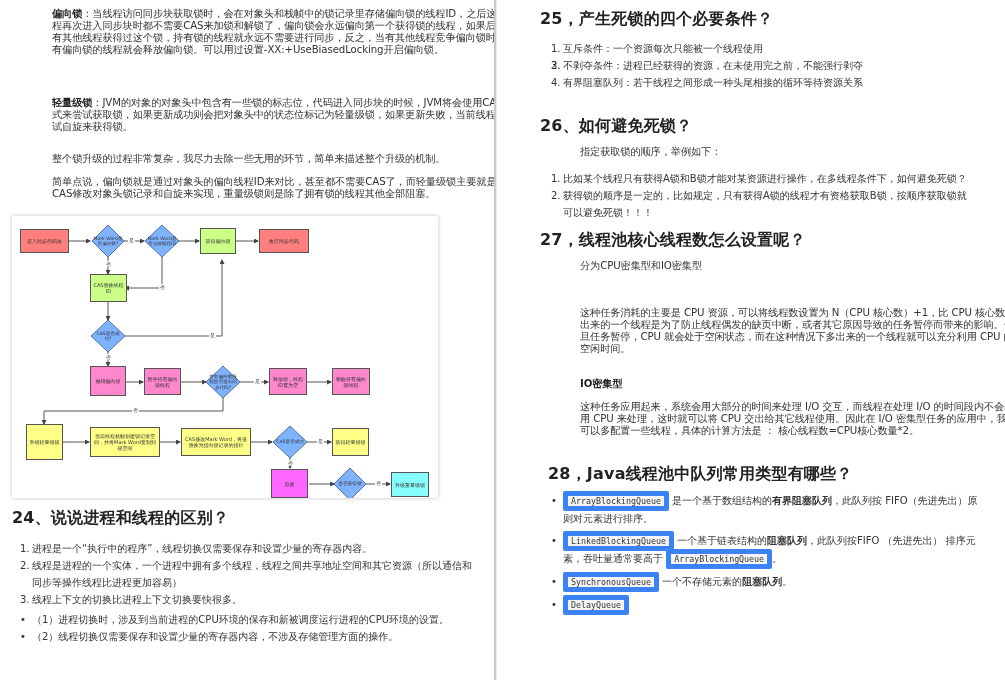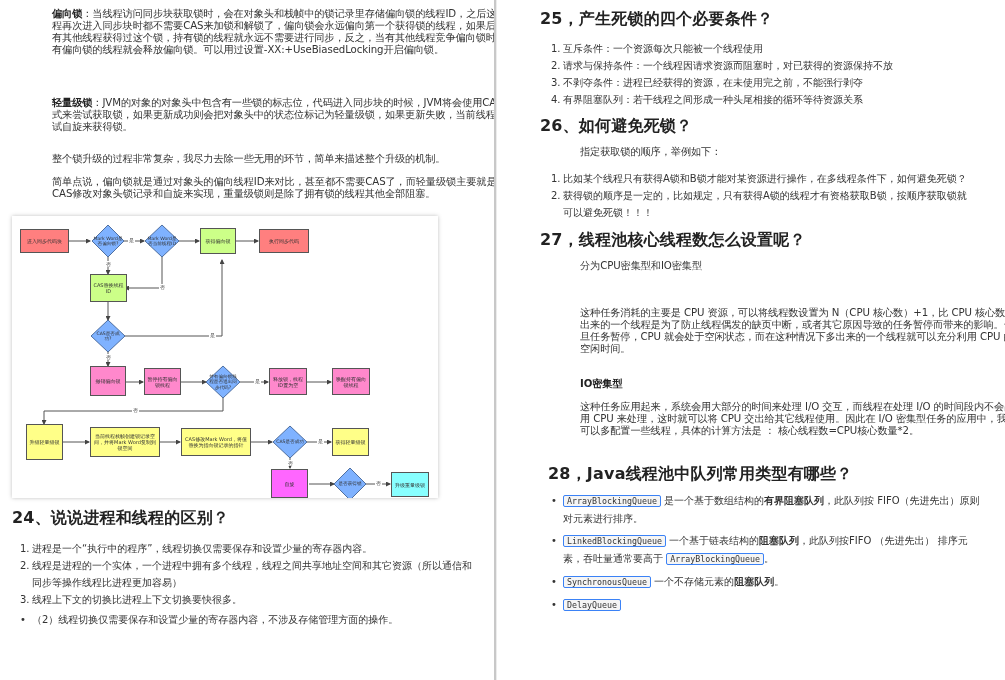--- a/index.html
+++ b/index.html
@@ -15,21 +15,21 @@
   .para b { color: #222; font-weight: bold; }
 
   h2 { position: absolute; font-size: 16px; font-weight: bold; color: #222; letter-spacing: 0.2px; white-space: nowrap; }
 
   .olist, .ulist { position: absolute; list-style: none; font-size: 10px; line-height: 17px; color: #333; }
   .olist li { position: relative; padding-left: 12px; }
   .olist li .num { position: absolute; left: 0; top: 0; }
   .ulist li { position: relative; padding-left: 12px; }
   .ulist li::before { content: "\2022"; position: absolute; left: 0; top: 0; color: #333; font-size: 10px; }
 
-  .code { font-family: "DejaVu Sans Mono", "Liberation Mono", monospace; font-size: 8.3px; background: #f5f5f5; border: 1px solid #3b82f6; border-radius: 2px; padding: 0 3px; color: #333; }
+  .code { font-family: "DejaVu Sans Mono", "Liberation Mono", monospace; font-size: 8.3px; background: #f5f5f5; border: 5px solid #3b82f6; border-radius: 2px; padding: 0 3px; color: #333; }
 
   
   .fc { position: absolute; left: 12px; top: 216px; width: 426px; height: 282px; background: #fff; box-shadow: 0 0 4px rgba(0,0,0,0.25); }
   .fc svg { position: absolute; left: 0; top: 0; }
   .node { position: absolute; border: 1px solid #555; display: flex; align-items: center; justify-content: center; text-align: center; font-size: 5px; line-height: 6px; color: #333; padding: 1px; }
   .red { background: #ff7f7f; }
   .green { background: #ccff88; }
   .pink { background: #ff88cc; }
   .yellow { background: #ffff88; }
   .magenta { background: #ff66ff; }
@@ -139,33 +139,34 @@
     <span class="edge-label" style="left:363px; top:264px;">否</span>
   </div>
 
   <h2 style="left:12px; top:508px;">24、说说进程和线程的区别？</h2>
   <ol class="olist" style="left:20px; top:540px; width:460px;">
     <li><span class="num">1.</span><span>进程是一个“执行中的程序”，线程切换仅需要保存和设置少量的寄存器内容。</span></li>
     <li><span class="num">2.</span><span>线程是进程的一个实体，一个进程中拥有多个线程，线程之间共享地址空间和其它资源（所以通信和同步等操作线程比进程更加容易）</span></li>
     <li><span class="num">3.</span><span>线程上下文的切换比进程上下文切换要快很多。</span></li>
   </ol>
   <ul class="ulist" style="left:20px; top:611px; width:460px;">
+    <li>（1）进程切换时，涉及到当前进程的CPU环境的保存和新被调度运行进程的CPU环境的设置。</li>
     <li>（2）线程切换仅需要保存和设置少量的寄存器内容，不涉及存储管理方面的操作。</li>
   </ul>
 </div>
 
 <div class="divider"></div>
 <div class="divider2"></div>
 
 <div class="page page-right">
 
   <h2 style="left:43px; top:9px;">25，产生死锁的四个必要条件？</h2>
   <ol class="olist" style="left:54px; top:40px; width:440px;">
     <li><span class="num">1.</span><span>互斥条件：一个资源每次只能被一个线程使用</span></li>
-    <li><span class="num">2.</span><span>请求与保持条件：一个线程因请求资源而阻塞时，对已获得的资源保持不放</span></li>
+    <li><span class="num">2.</span></li>
     <li><span class="num">3.</span><span>不剥夺条件：进程已经获得的资源，在未使用完之前，不能强行剥夺</span></li>
     <li><span class="num">4.</span><span>有界阻塞队列：若干线程之间形成一种头尾相接的循环等待资源关系</span></li>
   </ol>
 
   <h2 style="left:43px; top:116px;">26、如何避免死锁？</h2>
   <p class="para" style="left:43px; top:146px; width:450px;">指定获取锁的顺序，举例如下：</p>
   <ol class="olist" style="left:54px; top:170px; width:420px;">
     <li><span class="num">1.</span><span>比如某个线程只有获得A锁和B锁才能对某资源进行操作，在多线程条件下，如何避免死锁？</span></li>
     <li><span class="num">2.</span><span>获得锁的顺序是一定的，比如规定，只有获得A锁的线程才有资格获取B锁，按顺序获取锁就可以避免死锁！！！</span></li>
   </ol>

